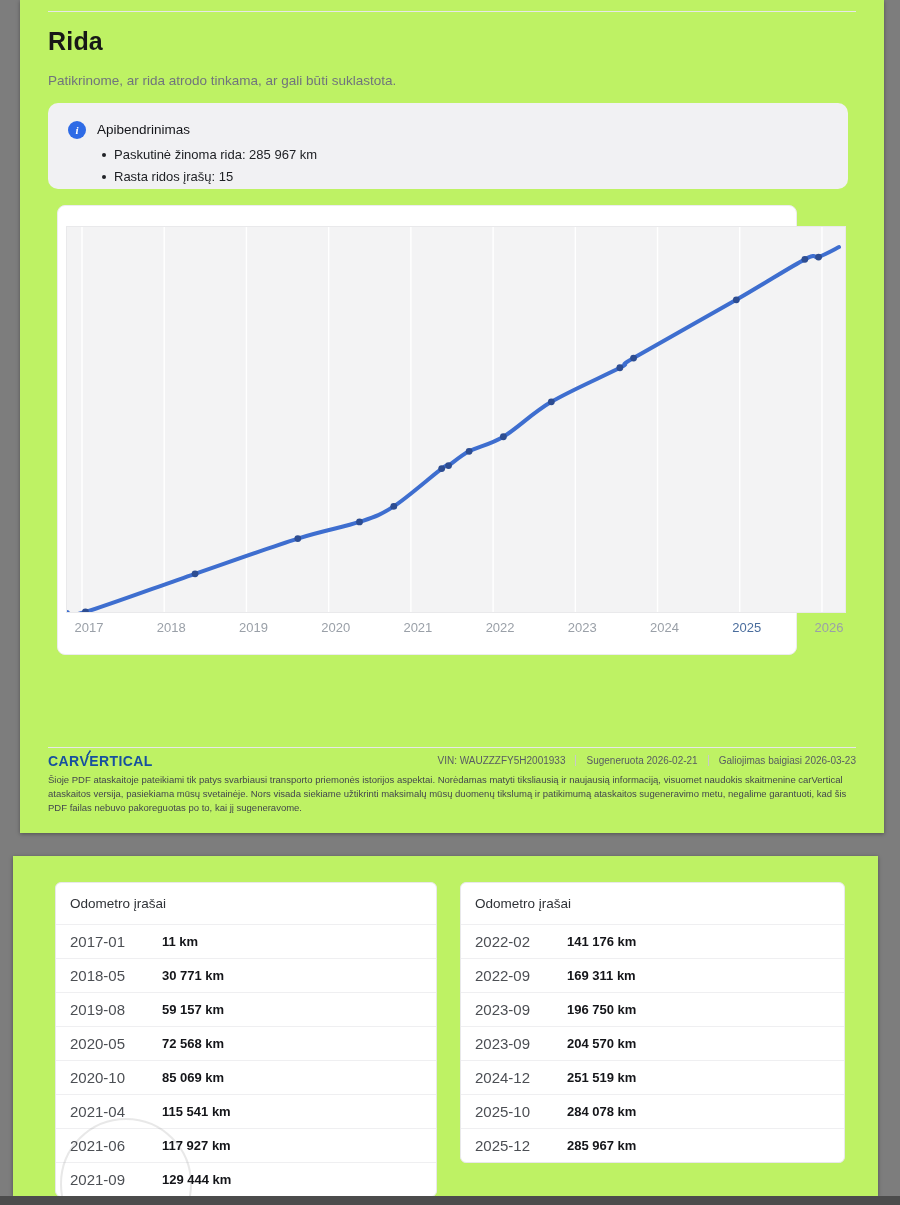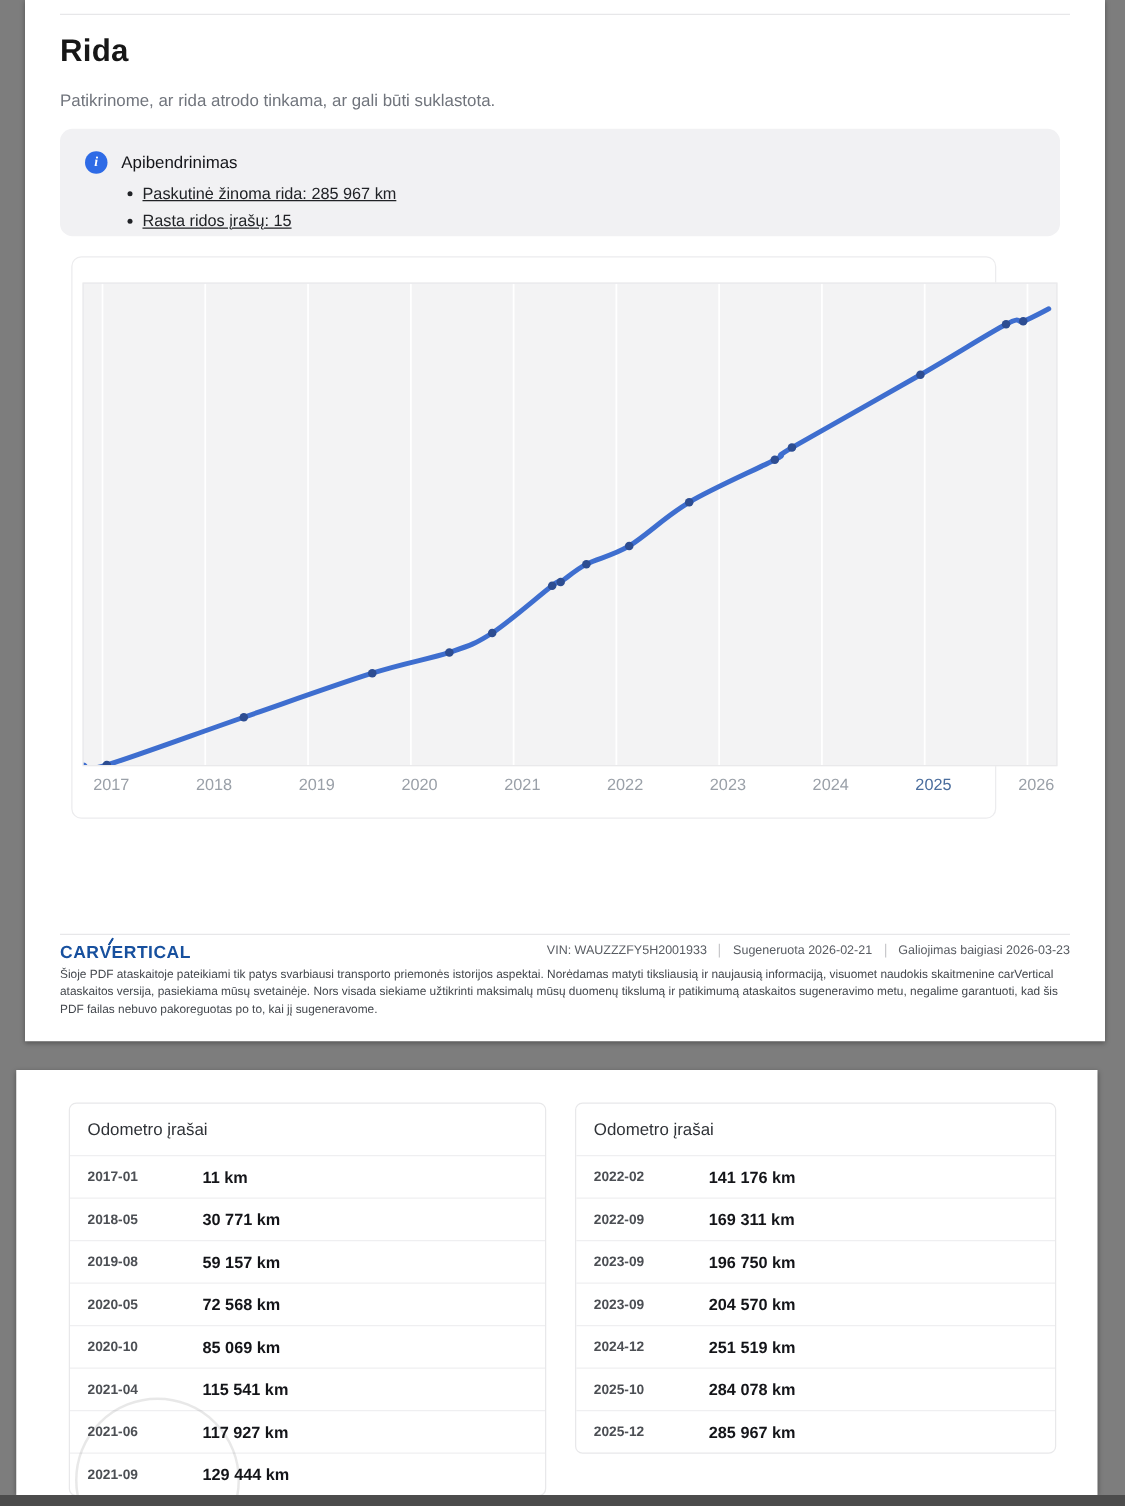--- a/index.html
+++ b/index.html
@@ -5,37 +5,37 @@
   * { margin:0; padding:0; box-sizing:border-box; }
   html,body { width:900px; height:1205px; }
   body {
     position:relative;
     background:#7d7d7d;
     font-family:"Liberation Sans","DejaVu Sans",sans-serif;
     overflow:hidden;
   }
   .bottom-edge { position:absolute; left:0; right:0; bottom:0; height:9px; background:#4c4c4c; }
 
-  .page { position:absolute; background:#ffffff; box-shadow:0 1px 4px rgba(0,0,0,.35); }
+  .page { position:absolute; background:#bef264; box-shadow:0 1px 4px rgba(0,0,0,.35); }
   #page1 { left:20px; top:0; width:864px; height:833px; }
   #page2 { left:13px; top:856px; width:865px; height:340px; overflow:hidden; }
 
   .top-divider { position:absolute; left:28px; width:808px; top:11px; height:1px; background:#e7e7e9; }
 
   .page-title { position:absolute; left:28px; top:27px; font-size:25px; font-weight:bold; color:#171717; letter-spacing:.2px; }
   .page-subtitle { position:absolute; left:28px; top:73px; font-size:13.5px; color:#70747c; }
 
   
   .summary-box { position:absolute; left:28px; top:103px; width:800px; height:86px; background:#f1f1f3; border-radius:10px; }
   .info-icon { position:absolute; left:20px; top:18px; width:18px; height:18px; border-radius:50%;
     background:#2e6be6; color:#fff; font-size:11px; font-weight:bold; font-style:italic;
     display:flex; align-items:center; justify-content:center; font-family:"Liberation Serif",serif; }
   .summary-title { position:absolute; left:49px; top:19px; font-size:13.5px; font-weight:normal; color:#141519; }
   .summary-list { position:absolute; left:52px; top:41px; list-style:none; }
-  .summary-list li { font-size:13px; color:#202226; line-height:22px; padding-left:14px; position:relative;text-decoration:underline; }
+  .summary-list li { font-size:13px; color:#202226; line-height:22px; padding-left:14px; position:relative; }
   .summary-list li::before { content:""; position:absolute; left:2px; top:9px; width:4px; height:4px; border-radius:50%; background:#202226; }
 
   
   .chart-card { position:absolute; left:37px; top:205px; width:740px; height:450px; background:#fff;
     border:1px solid #ececee; border-radius:8px; }
   .chart-plot { position:absolute; left:8px; top:20px; width:780px; height:387px; background:#f3f3f4;
     border:1px solid #e9e9eb; }
   .chart-plot svg { display:block; }
   .x-labels { position:absolute; left:8px; top:414px; width:780px; height:20px; }
   .x-labels span { position:absolute; transform:translateX(-50%); font-size:13px; color:#9aa0a8; top:0; }
@@ -50,21 +50,21 @@
   .footer-meta { position:absolute; right:28px; top:755px; font-size:10px; color:#585c62; display:flex; align-items:center; }
   .footer-meta .sep { width:1px; height:11px; background:#c9c9cc; margin:0 10px; }
   .disclaimer { position:absolute; left:28px; top:773px; width:810px; font-size:9.5px; line-height:1.45; color:#43474d; }
 
   
   .table-card { position:absolute; top:26px; border:1px solid #e8e8ea; border-radius:6px; background:#fff; }
   #table-left { left:42px; width:382px; }
   #table-right { left:447px; width:385px; }
   .table-title { height:41px; line-height:41px; padding-left:14px; font-size:13.5px; color:#2f3237; }
   .trow { height:34px; display:flex; align-items:center; padding-left:14px; border-top:1px solid #efeff1; }
-  .tdate { width:92px; font-size:11px; color:#4c4f54;font-weight:bold; }
+  .tdate { width:92px; font-size:15px; color:#4c4f54; }
   .tval { font-size:13px; font-weight:bold; color:#141519; }
 
   .watermark { position:absolute; left:47px; top:262px; width:132px; height:132px; border-radius:50%;
     border:2px solid rgba(90,90,90,.14); }
 </style>
 </head>
 <body>
 
 <div class="page" id="page1">
   <div class="top-divider"></div>

